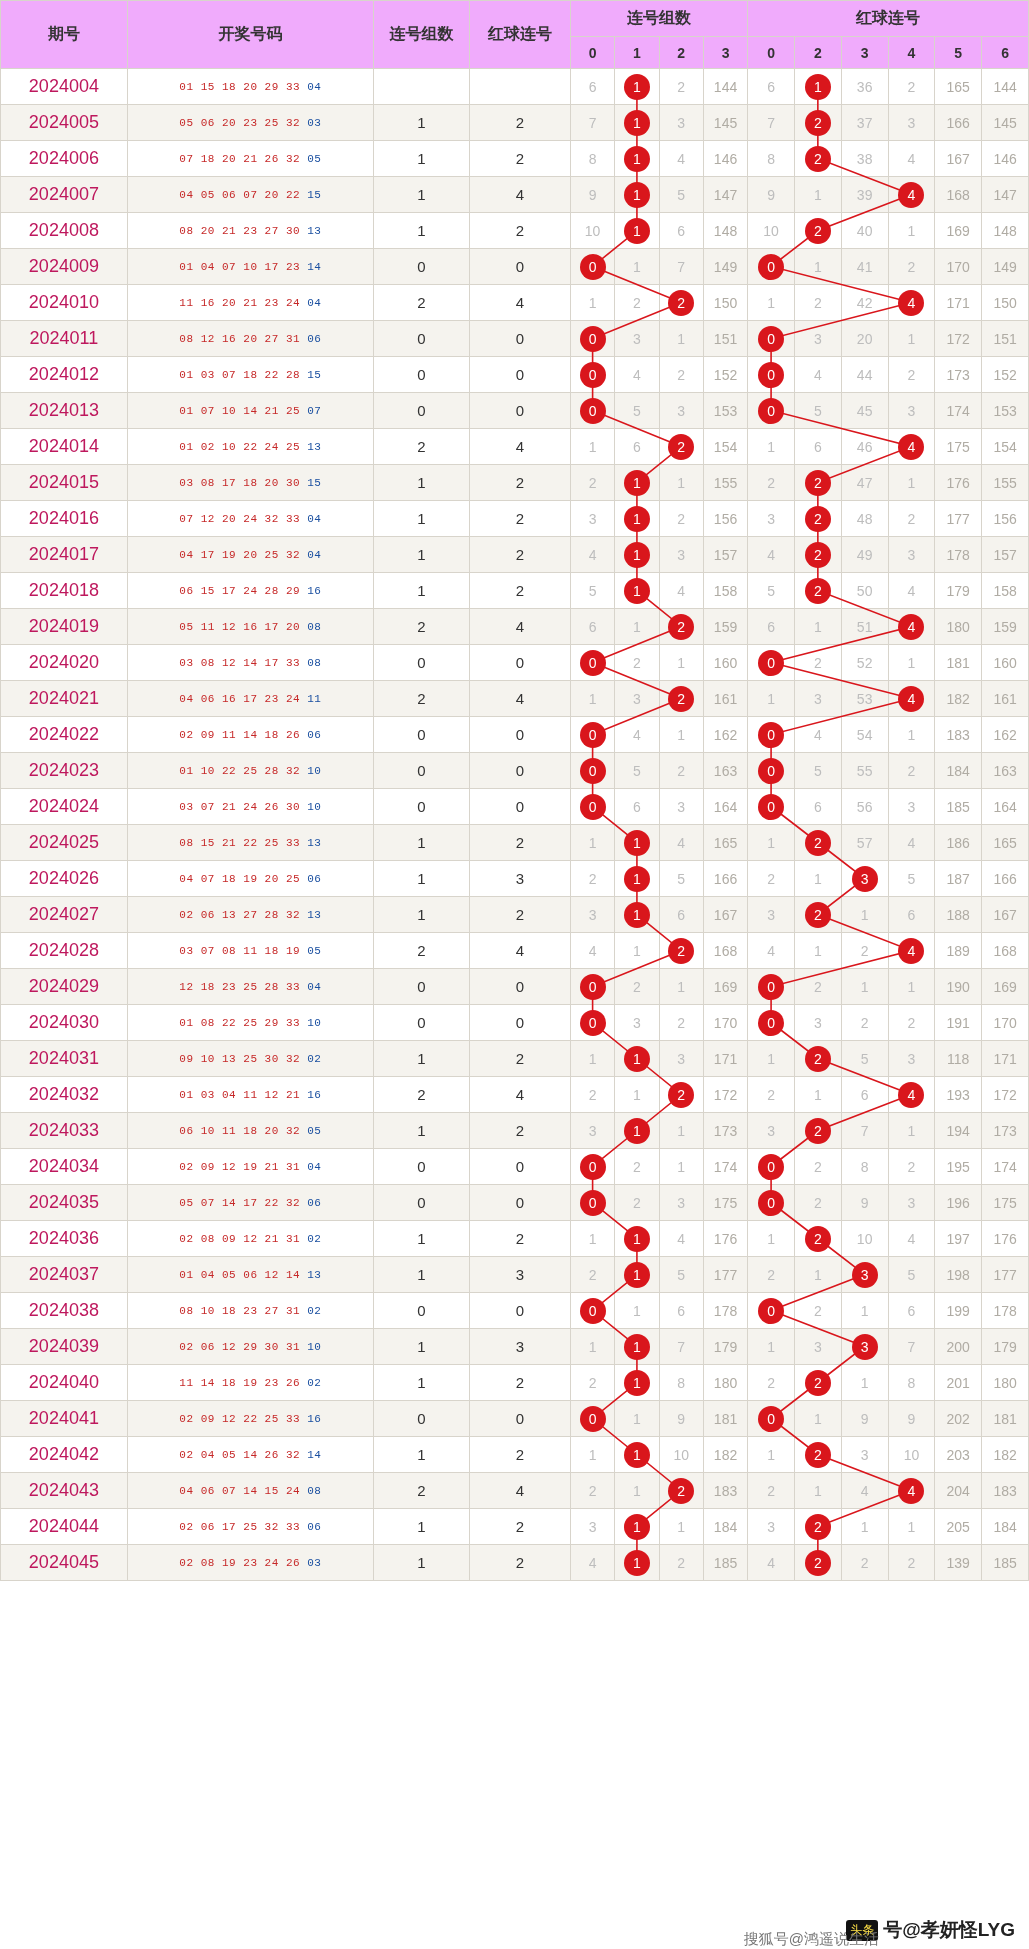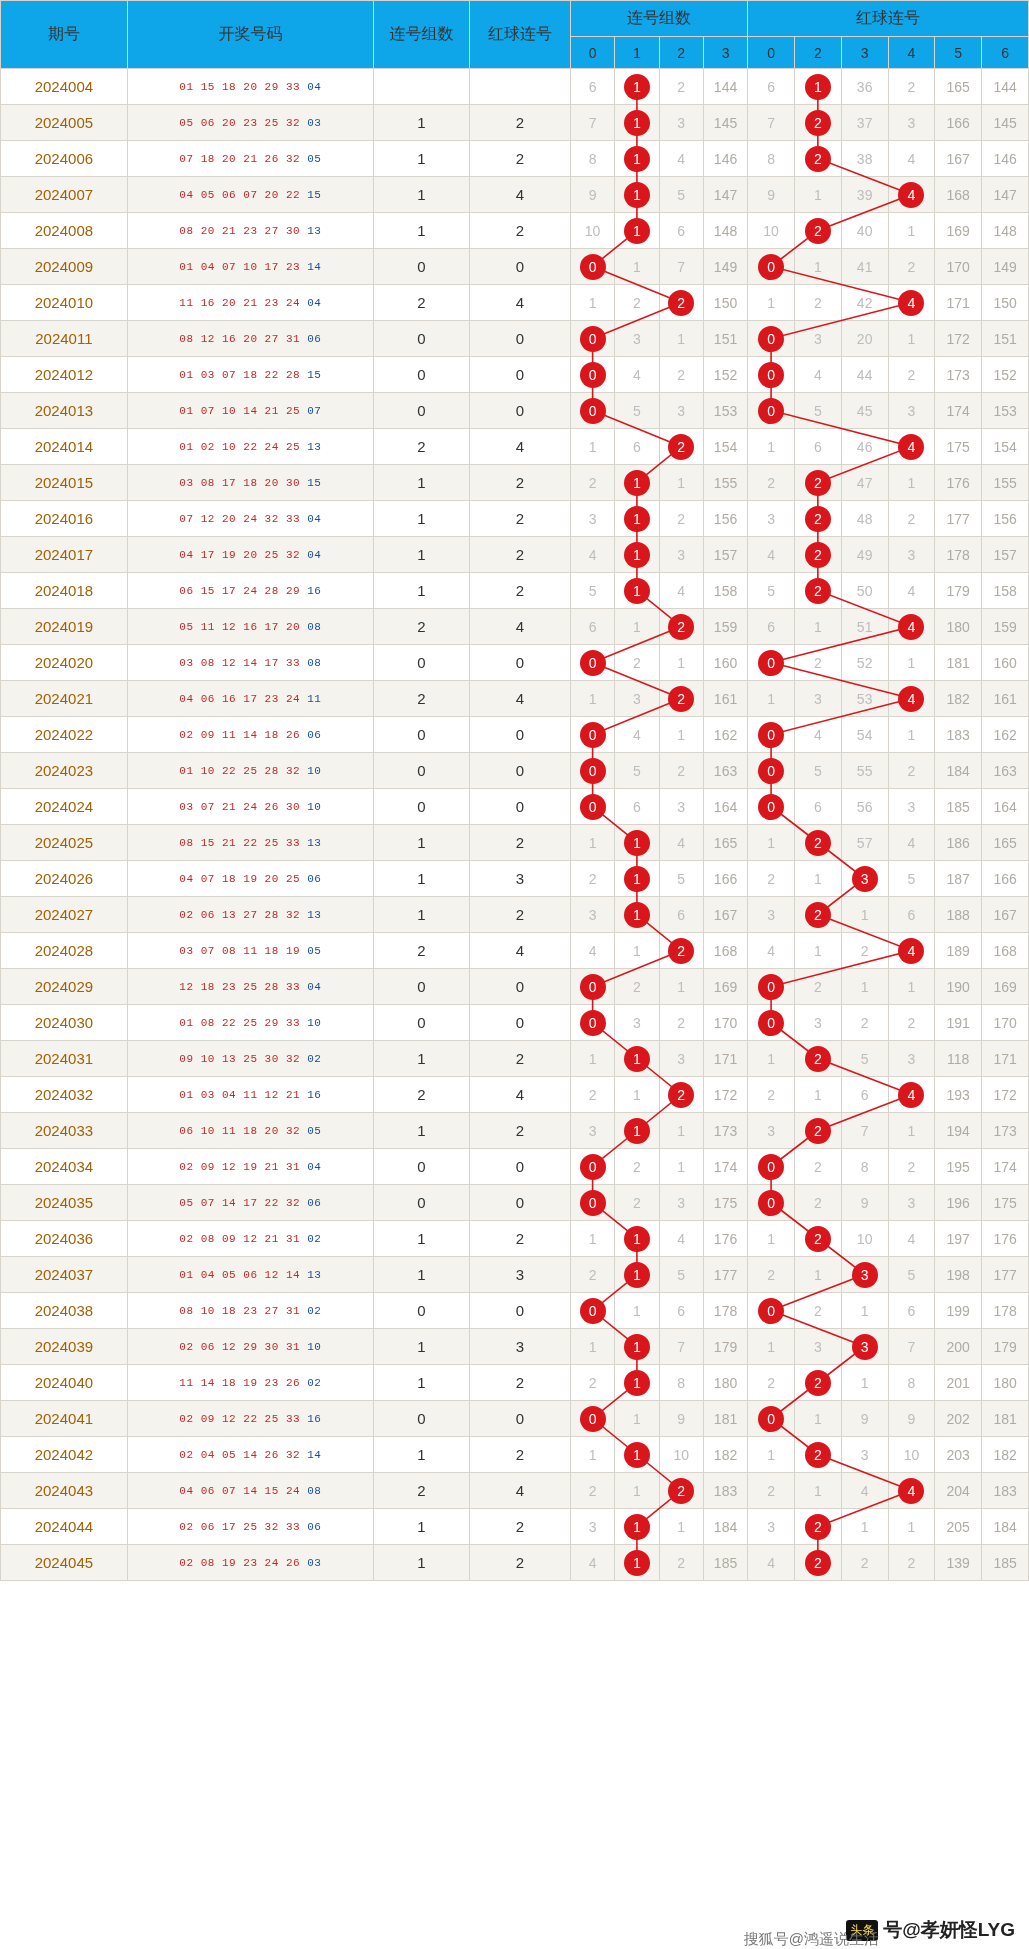--- a/index.html
+++ b/index.html
@@ -26,38 +26,38 @@
   table.lotto th, table.lotto td {
     border: 1px solid #d8d4cb;
     text-align: center;
     vertical-align: middle;
     padding: 0;
     height: 36px;
     overflow: hidden;
     white-space: nowrap;
   }
   thead th {
-    background: #0ea5e9;
-    font-weight: normal;
+    background: #f0abfc;
+    font-weight: bold;
     color: #333;
     font-size: 16px;
   }
   thead th.sub {
     font-size: 14px;
     height: 32px;
   }
   .col-issue { width: 103px; }
   .col-nums  { width: 200px; }
   .col-g1    { width: 78px; }
   .col-g2    { width: 82px; }
   .col-s     { width: 36px; }
   .col-idx   { width: 38px; }
   tbody tr.alt td { background: #f5f3ee; }
   tbody tr td { background: #ffffff; }
-  td.issue { font-size: 15px; color: #a16207; }
+  td.issue { font-size: 18px; color: #be185d; }
   td.nums  { font-size: 11px; letter-spacing: 0.5px; font-family: Liberation Mono, monospace; }
   .nums .red { color: #c62828; }
   .nums .blue { color: #1a4fa0; }
   td.cnt { font-size: 15px; color: #333; }
   td.cell { font-size: 14px; color: #bdbdbd; position: relative; }
   td.cell.tail { color: #b0aca4; }
   .marker {
     display: inline-block;
     width: 26px;
     height: 26px;

